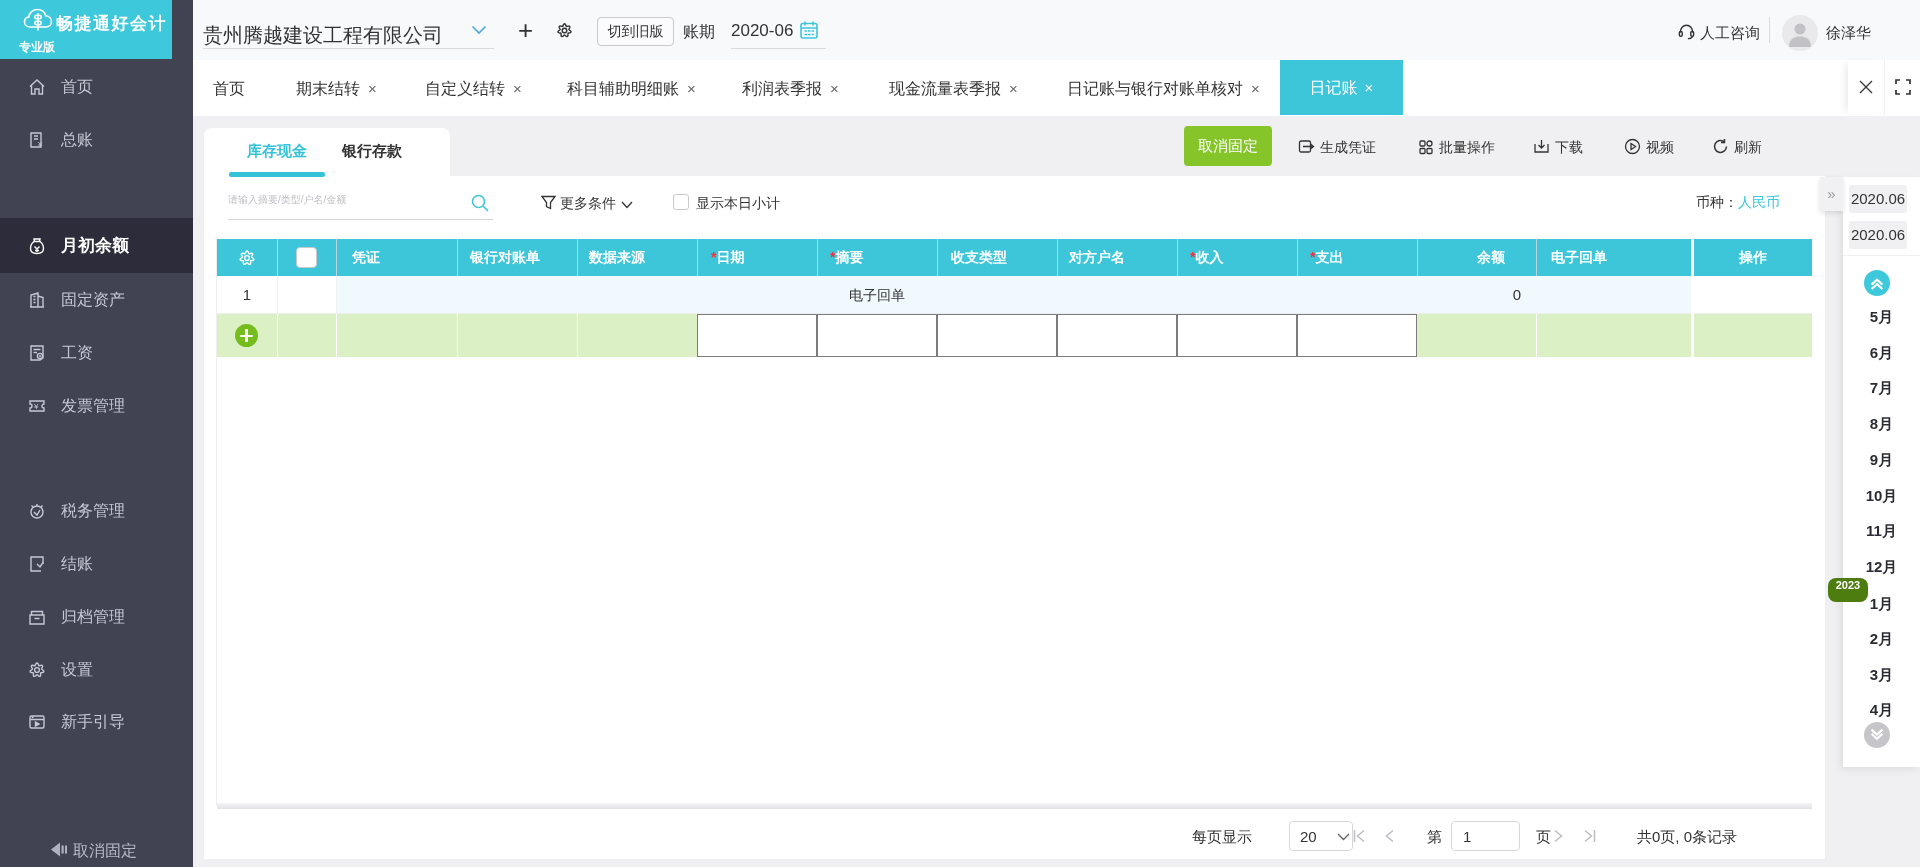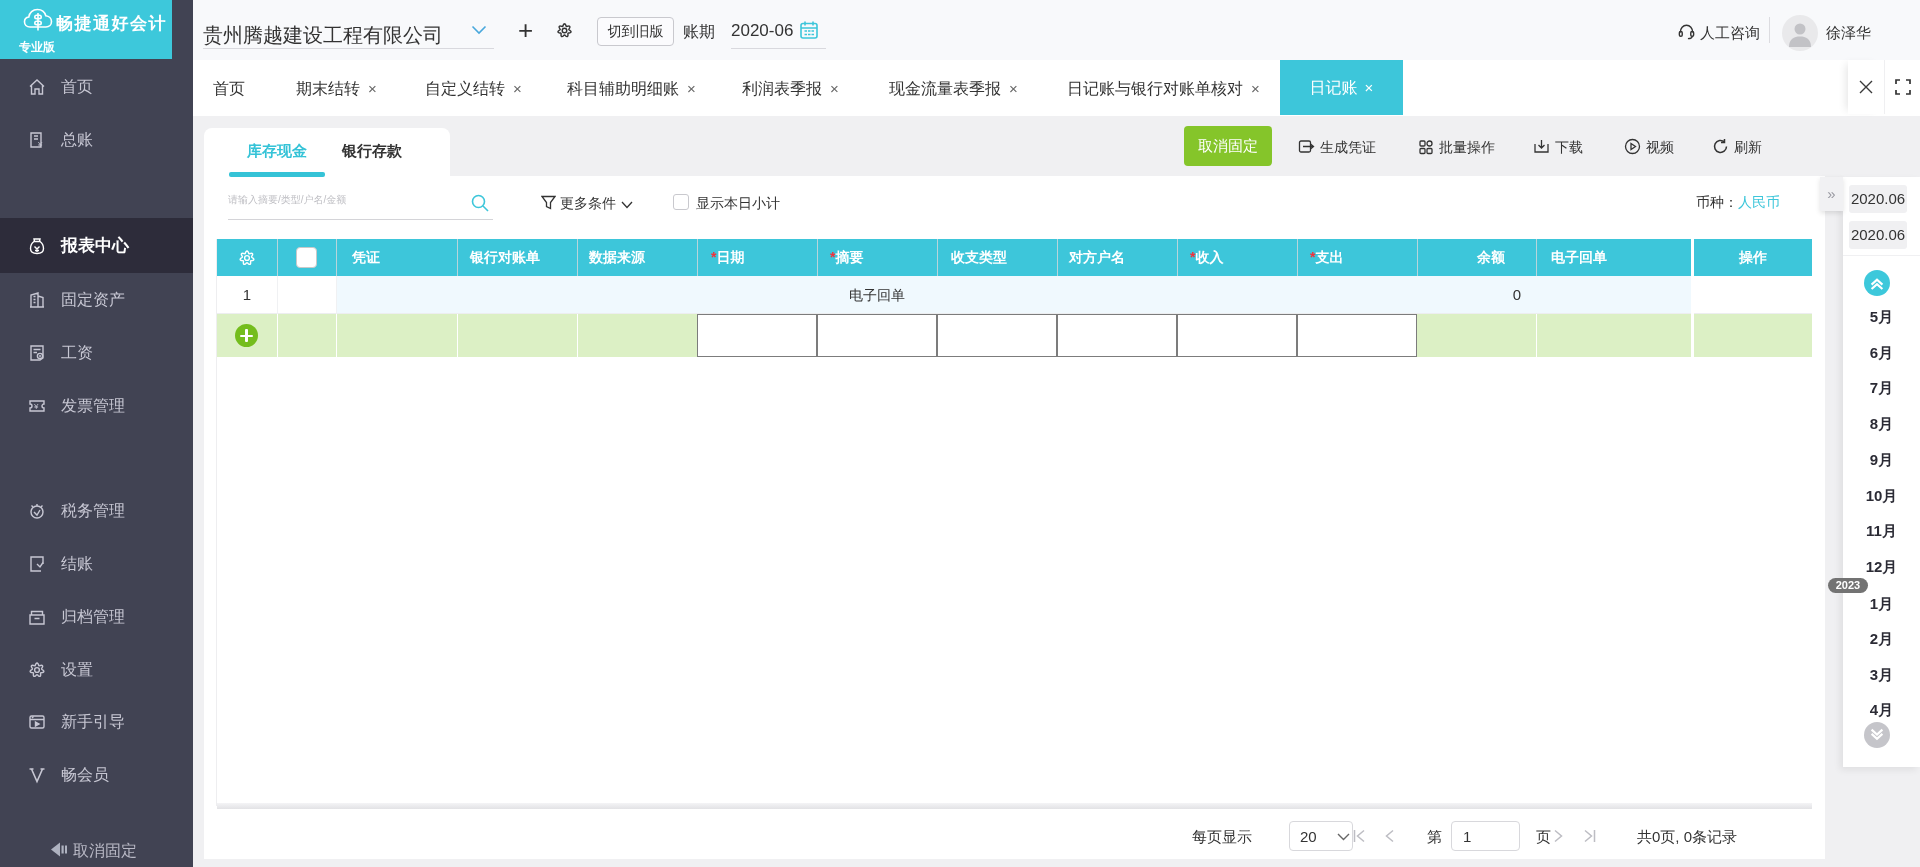--- a/index.html
+++ b/index.html
@@ -96,21 +96,21 @@
 #pager .t3{position:absolute;left:1332px;top:13px}
 #pager .t4{position:absolute;left:1433px;top:13px}
 .pgic{position:absolute;top:11px;color:#BDBDC3}
 
 #flipbtn{position:absolute;left:1820px;top:177px;width:23px;height:34px;background:#F1F1F3;color:#9A9AA2;text-align:center;line-height:34px;font-size:15px;z-index:20;box-shadow:0 2px 5px rgba(0,0,0,0.12)}
 #dpanel{position:absolute;left:1843px;top:177px;width:77px;height:590px;background:#fff;box-shadow:-3px 3px 7px rgba(0,0,0,0.07);z-index:10}
 #dpanel .ybox{position:absolute;left:6px;width:58px;height:28px;background:#F0F0F2;border-radius:3px;text-align:center;line-height:28px;font-size:15px;color:#333}
 #dpanel .sect{position:absolute;left:0;top:0;width:77px;height:79px;border-bottom:1px solid #F0F0F2}
 #dpanel .circ{position:absolute;left:21px;width:26px;height:26px;border-radius:50%}
 #dpanel .mon{position:absolute;left:0;width:77px;text-align:center;font-size:15px;font-weight:bold;color:#2B2B35}
-#y2023{position:absolute;left:-15px;top:401px;width:40px;height:15px;background:#737373;border-radius:8px;color:#fff;font-size:11px;font-weight:bold;text-align:center;line-height:15px}
+#y2023{position:absolute;left:-15px;top:401px;width:40px;height:24px;background:#4d7c0f;border-radius:8px;color:#fff;font-size:11px;font-weight:bold;text-align:center;line-height:15px}
 </style>
 </head>
 <body>
 <div id="sidebar">
 <div id="logo">
 <svg width="30" height="26" viewBox="0 0 30 26" fill="none" stroke="#fff" stroke-width="1.6">
         <path d="M7 20 C3.5 20 1.5 17.5 1.5 14.8 C1.5 12.2 3.3 10.3 5.8 10 C6.3 5.6 9.9 2.5 14.4 2.5 C18.4 2.5 21.8 5 22.8 8.8 C25.9 9.1 28.5 11.5 28.5 14.6 C28.5 17.6 26.2 20 23 20 Z"></path>
         <path d="M15 6 L15 23.5" stroke-width="1.6"></path>
         <rect x="11.8" y="8.2" width="6.4" height="3.4" rx="1.7"></rect>
         <rect x="11.8" y="14.2" width="6.4" height="3.4" rx="1.7"></rect>
@@ -130,21 +130,21 @@
         <text x="11" y="17" font-size="8" fill="currentColor" stroke="none">¥</text>
       </svg>
       <span class="tx">总账</span>
     </div>
 <div class="nav sel" style="top:218px;height:55px">
       <svg class="ic" viewBox="0 0 20 20" fill="none" stroke="currentColor" stroke-width="1.4">
         <path d="M7 5.5 C5 7 3.5 9.5 3.5 12.5 C3.5 15.5 5.5 17.5 10 17.5 C14.5 17.5 16.5 15.5 16.5 12.5 C16.5 9.5 15 7 13 5.5 Z"></path>
         <path d="M7.5 5.5 L7 3 H13 L12.5 5.5"></path>
         <path d="M7.5 10.5 L10 13 L12.5 10.5 M10 13 V16 M8 14.5 H12"></path>
       </svg>
-      <span class="tx">报表中心</span>
+      <span class="tx">月初余额</span>
     </div>
 <div class="nav" style="top:273px">
       <svg class="ic" viewBox="0 0 20 20" fill="none" stroke="currentColor" stroke-width="1.4">
         <path d="M4 17 V5 L11 3 V17 M11 6 L16 7.5 V17 M3 17 H17 M6.5 6.5 H8.5 M6.5 9.5 H8.5 M6.5 12.5 H8.5"></path>
       </svg>
       <span class="tx">固定资产</span>
     </div>
 <div class="nav" style="top:326px">
       <svg class="ic" viewBox="0 0 20 20" fill="none" stroke="currentColor" stroke-width="1.4">
         <path d="M4 3 H16 V15 L13 17 H4 Z M6.5 6.5 H13.5 M6.5 9.5 H10"></path>
@@ -187,27 +187,20 @@
       </svg>
       <span class="tx">设置</span>
     </div>
 <div class="nav" style="top:695px">
       <svg class="ic" viewBox="0 0 20 20" fill="none" stroke="currentColor" stroke-width="1.4">
         <rect x="3" y="4" width="14" height="12" rx="1.5"></rect>
         <path d="M3 7.5 H17 M5 6 L6.5 4.5"></path>
         <path d="M8.5 10 L12 12 L8.5 14 Z" fill="currentColor"></path>
       </svg>
       <span class="tx">新手引导</span>
-    </div>
-<div class="nav" style="top:748px">
-      <svg class="ic" viewBox="0 0 20 20" fill="none" stroke="currentColor" stroke-width="1.6">
-        <path d="M4.5 4 L10 16.5 L15.5 4"></path>
-        <path d="M2.5 4 H6.5 M13.5 4 H17.5"></path>
-      </svg>
-      <span class="tx">畅会员</span>
     </div>
 <div id="unpin">
       <svg width="17" height="17" viewBox="0 0 17 17" style="position:absolute;left:50px;top:0">
         <path d="M1 8.5 L10 1.5 V15.5 Z" fill="#AEB2C0"></path>
         <rect x="11.5" y="4.5" width="2.2" height="8" fill="#AEB2C0"></rect>
         <rect x="15" y="4.5" width="2" height="8" fill="#AEB2C0"></rect>
       </svg>
       <span style="position:absolute;left:73px;top:0">取消固定</span>
     </div>
 </div>

